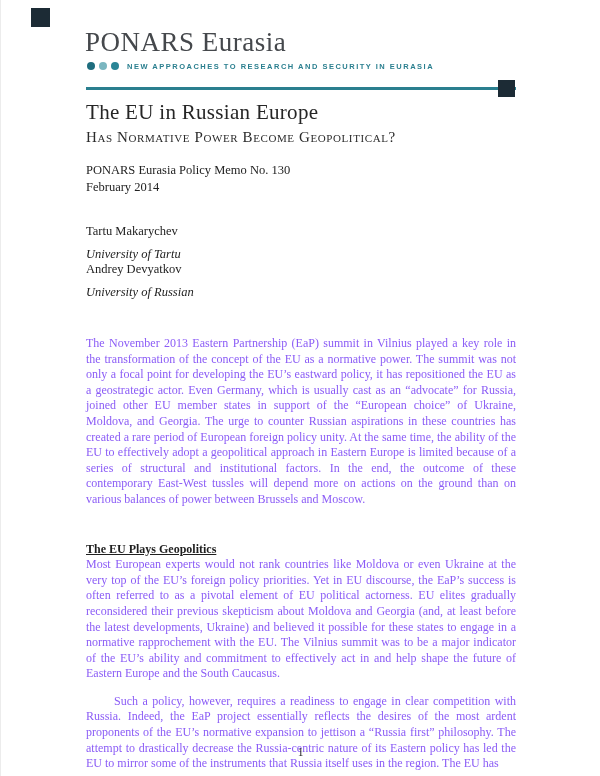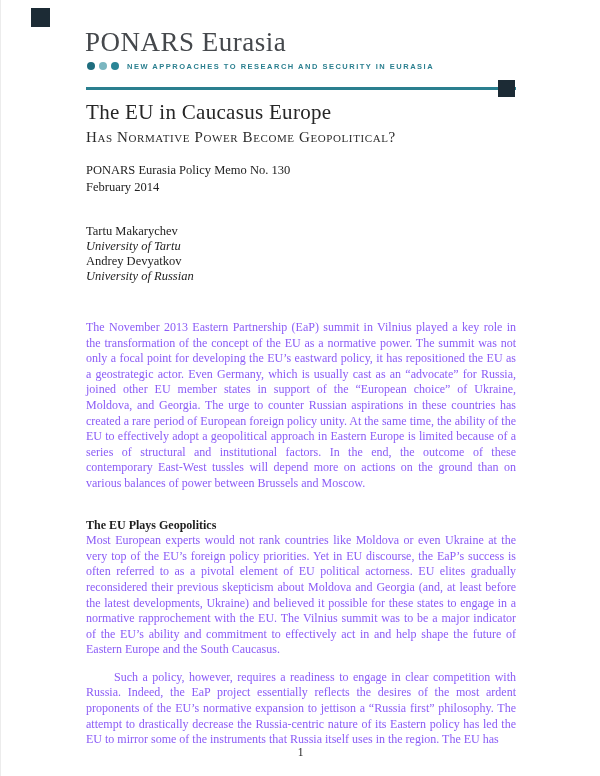--- a/index.html
+++ b/index.html
@@ -53,29 +53,29 @@
     color: #262626; letter-spacing: 0.3px; line-height: 24px;
   }
   .subtitle {
     margin-top: 4px;
     font-size: 15px; font-weight: normal;
     font-variant: small-caps; letter-spacing: 0.6px;
     color: #2b2b2b; line-height: 18px;
   }
   .memo-info { margin-top: 16px; font-size: 12.5px; line-height: 17px; color: #222; }
   .authors { margin-top: 28px; font-size: 12.5px; line-height: 15px; color: #222; }
-  .author-affil { font-style: italic; }
+  .author-affil { font-style: italic; margin-top: 8px; }
   .body-par {
     font-size: 12px; line-height: 15.6px;
     text-align: justify; color: #8b5cf6;
   }
   .intro { margin-top: 36px; }
   .section-heading {
-    margin-top: 26px;
-    font-size: 12px; font-weight: bold; line-height: 15.6px;
+    margin-top: 34px;
+    font-size: 12px; font-weight: bold; line-height: 15.6px; text-decoration: underline;
   }
   .indented { text-indent: 28px; margin-top: 12px; }
   .page-number {
     position: absolute; left: 0; right: 0; top: 746px;
     text-align: center; font-size: 11.5px; color: #222;
   }
 </style>
 </head>
 <body>
 
@@ -89,21 +89,21 @@
     <span class="dot dot-1"></span>
     <span class="dot dot-2"></span>
     <span class="dot dot-3"></span>
     <span class="tagline">NEW APPROACHES TO RESEARCH AND SECURITY IN EURASIA</span>
   </div>
 
   <div class="rule"></div>
   <div class="rule-square"></div>
 
   <div class="doc">
-    <h1 class="title">The EU in Caucasus Europe</h1>
+    <h1 class="title">The EU in Russian Europe</h1>
     <h2 class="subtitle">Has Normative Power Become Geopolitical?</h2>
 
     <div class="memo-info">
       <div>PONARS Eurasia Policy Memo No. 130</div>
       <div>February 2014</div>
     </div>
 
     <div class="authors">
       <div class="author-name">Tartu Makarychev</div>
       <div class="author-affil">University of Tartu</div>

